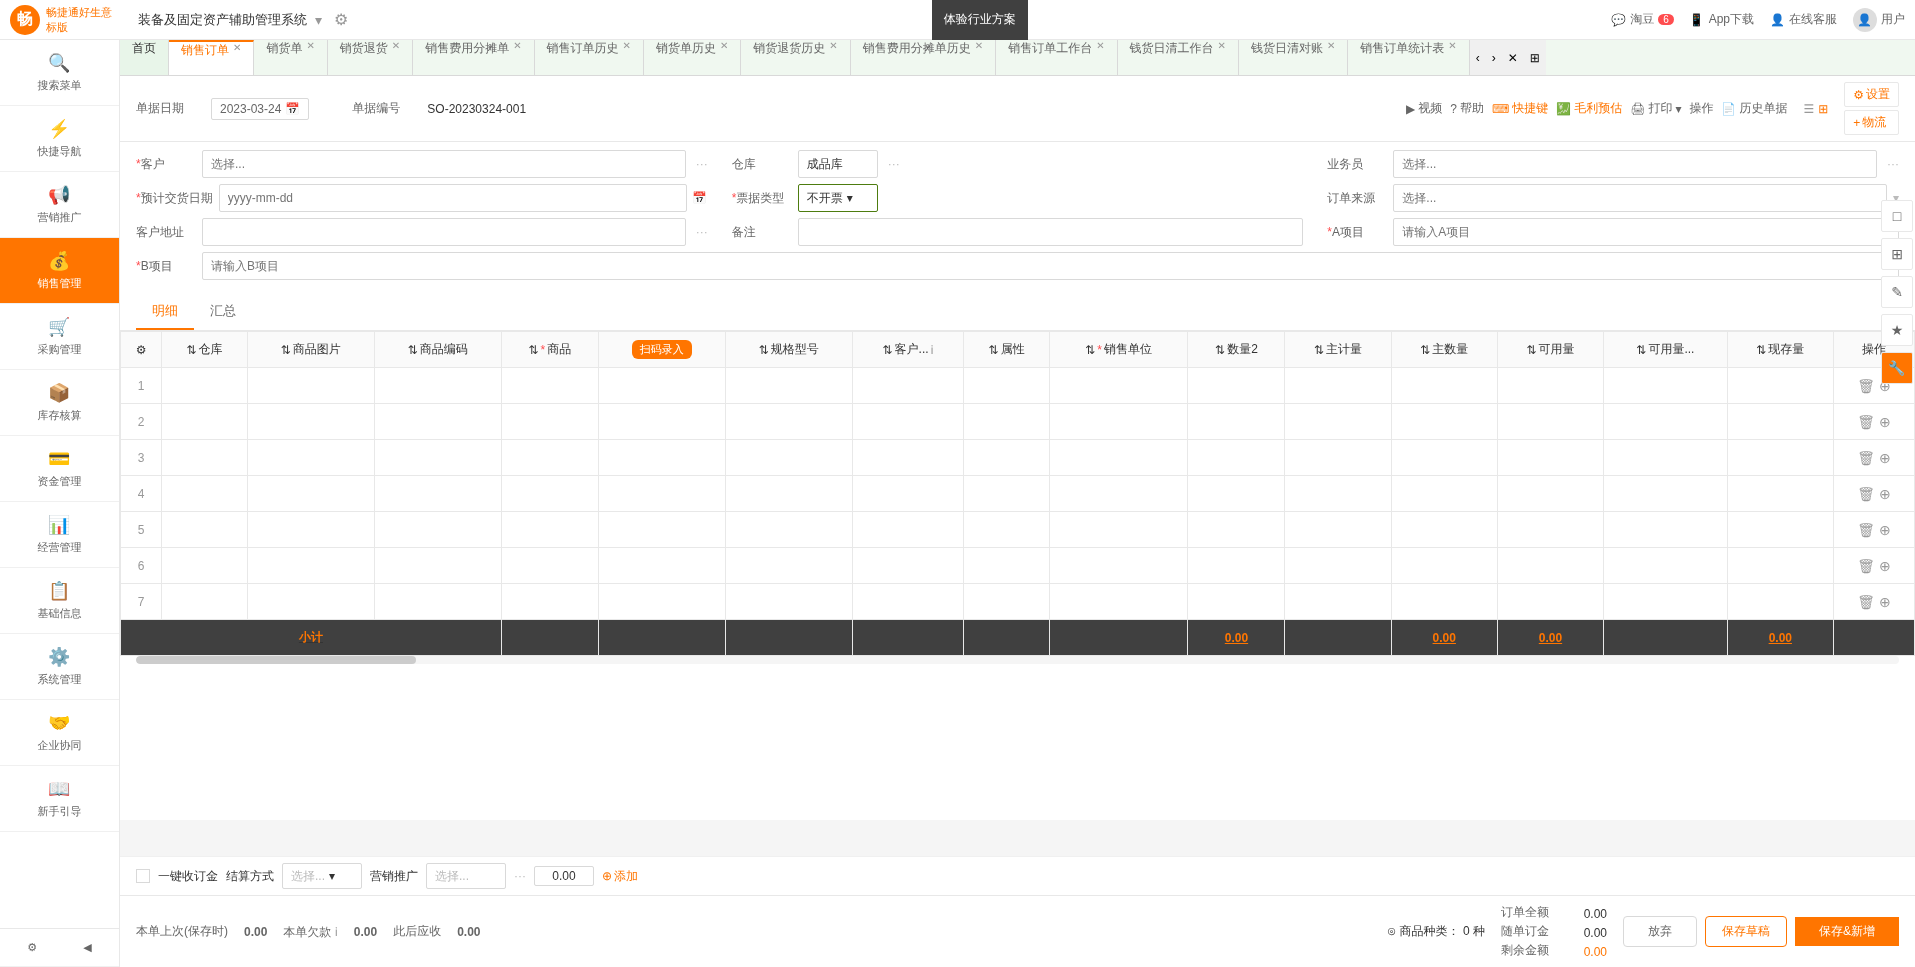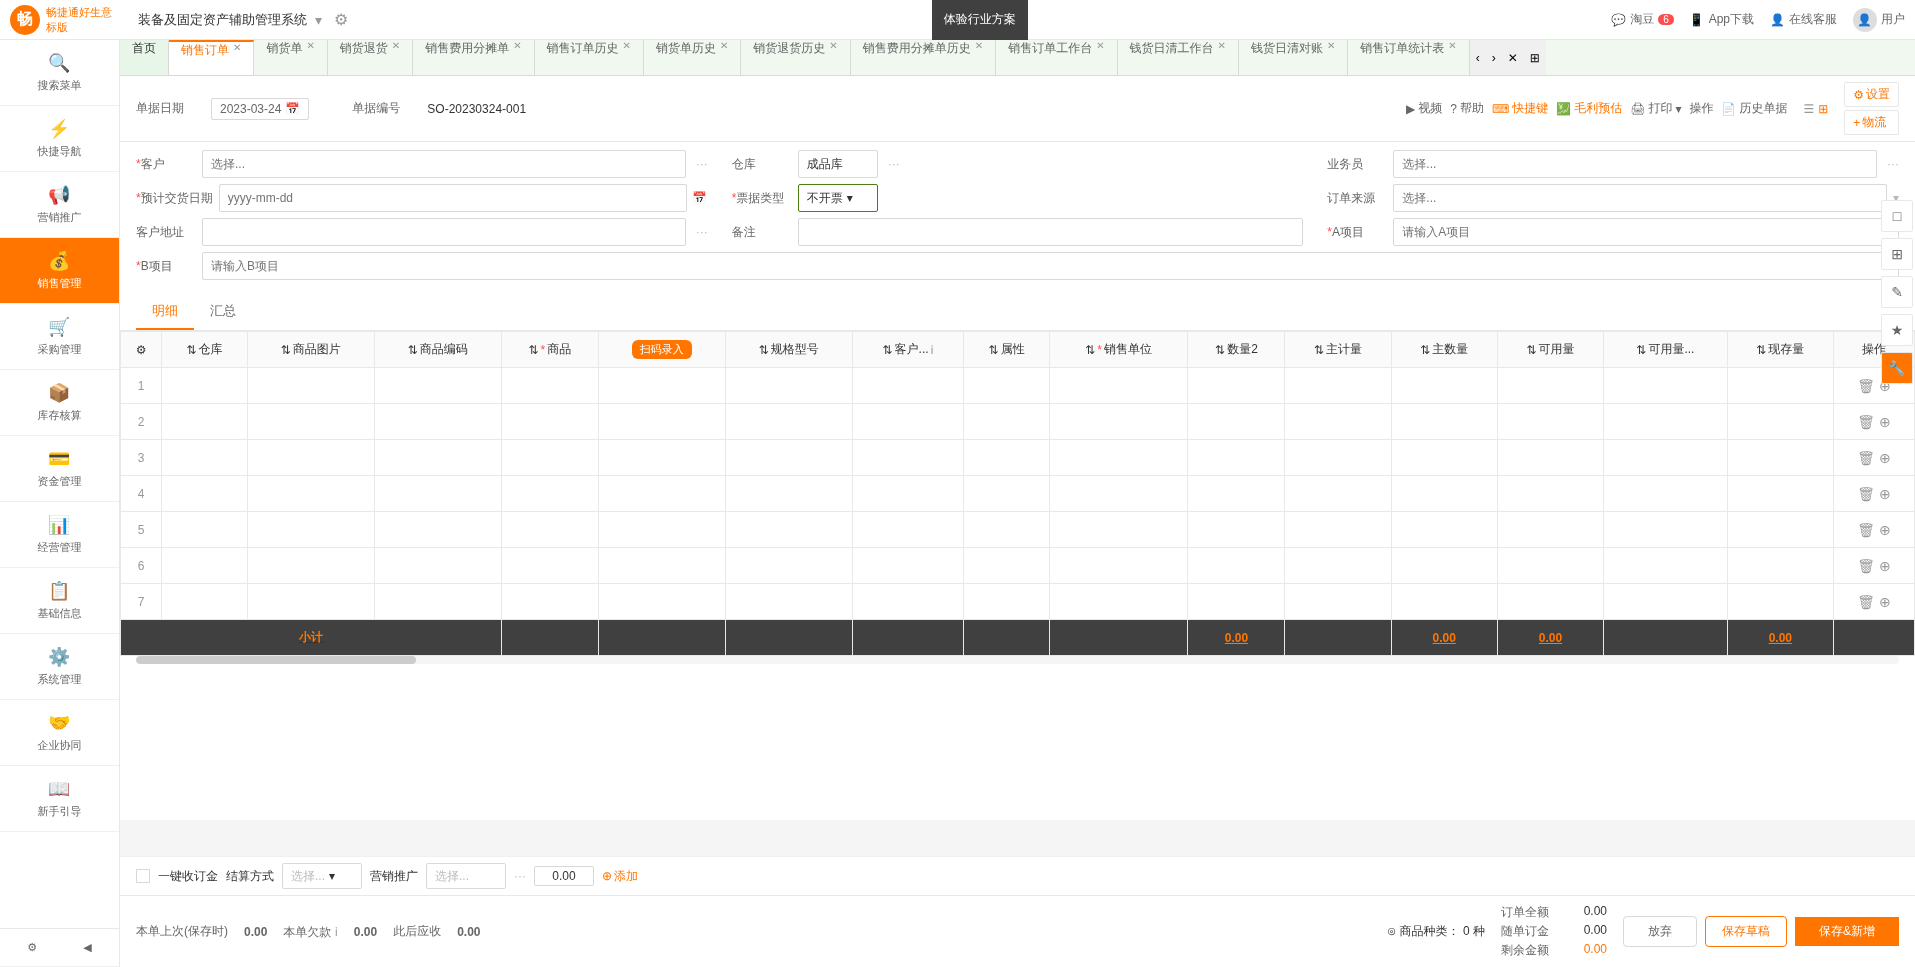--- a/index.html
+++ b/index.html
@@ -63,21 +63,21 @@
     .action-btn { border: none; background: none; cursor: pointer; color: #999; font-size: 14px; }
     
     
     .summary-row td { background: #404040; font-weight: bold; text-decoration: underline; }
     .summary-label { color: #ff7500; }
     
     
     .bottom-bar { background: #fff; border-top: 1px solid #e8e8e8; padding: 8px 16px; display: flex; align-items: center; justify-content: space-between; }
     .bottom-left { display: flex; align-items: center; gap: 16px; font-size: 12px; color: #666; }
     .bottom-stats { display: flex; flex-direction: column; align-items: flex-end; font-size: 12px; gap: 2px; }
-    .stat-row { display: flex; align-items: flex-start; gap: 8px; }
+    .stat-row { display: flex; align-items: flex-end; gap: 8px; }
     .stat-label { color: #666; }
     .stat-value { color: #333; min-width: 50px; text-align: right; }
     .stat-value.orange { color: #ff7500; }
     
     
     .payment-row { display: flex; align-items: center; gap: 8px; padding: 6px 16px; background: #fff; border-top: 1px solid #f0f0f0; font-size: 12px; margin-top: 36px; }
     .checkbox { width: 14px; height: 14px; border: 1px solid #d9d9d9; display: inline-block; cursor: pointer; }
     
     
     .scrollbar-area { height: 8px; background: #f5f5f5; margin: 0 16px; border-radius: 4px; overflow: hidden; }

